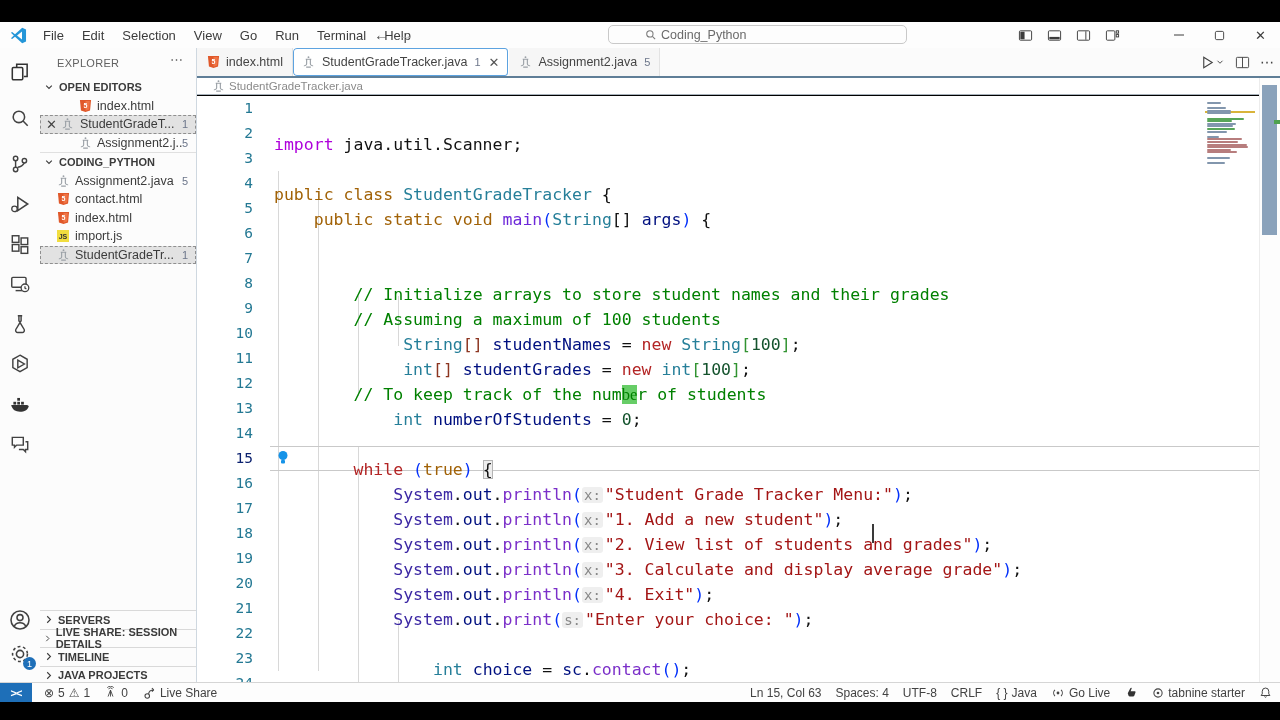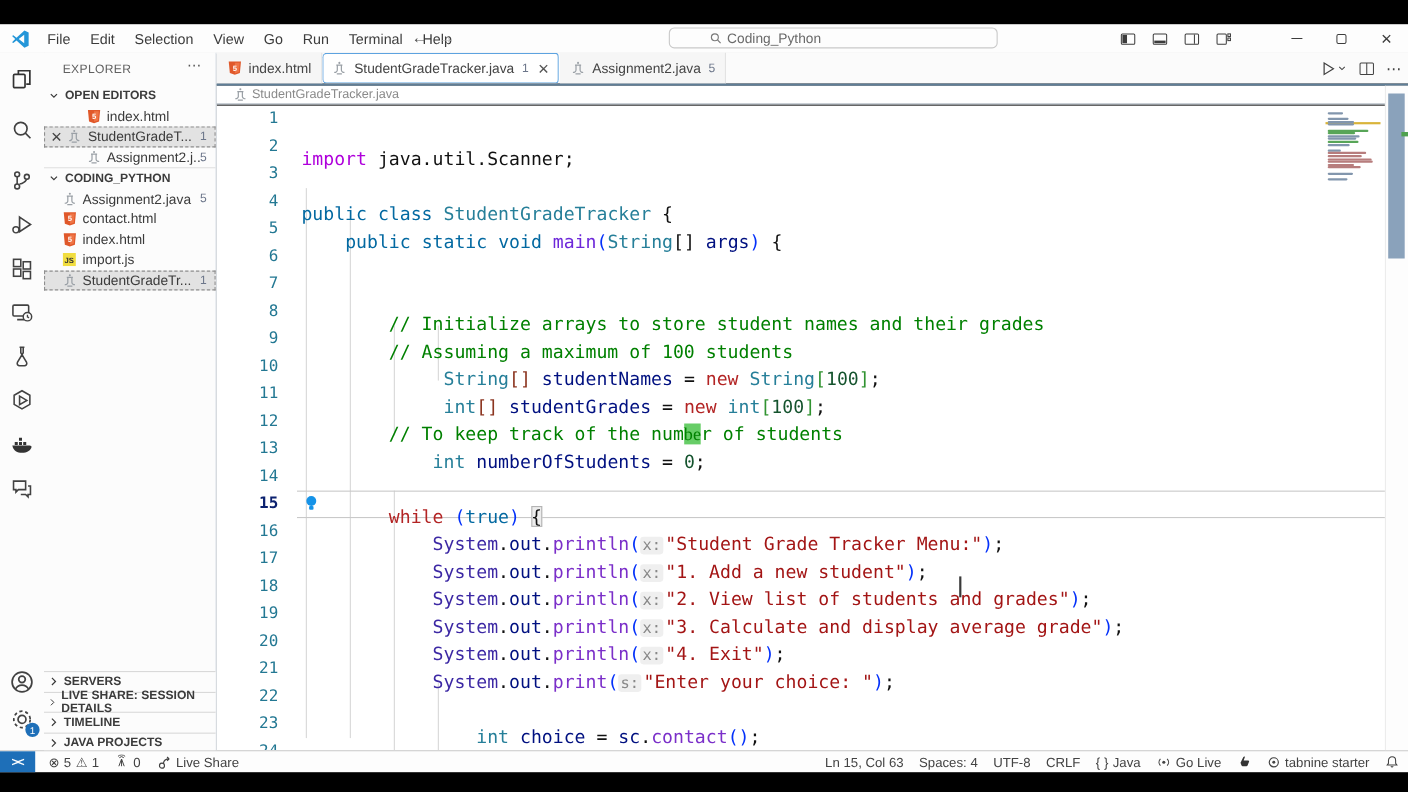--- a/index.html
+++ b/index.html
@@ -50,23 +50,23 @@
   #editor-actions{position:absolute;right:6px;top:0;height:28px;display:flex;align-items:center;gap:10px;color:#424242;}
   #slateline{left:197px;top:76px;width:1083px;height:2px;background:#5f7e97;}
   
   #breadcrumb{left:197px;top:78px;width:1083px;height:17px;background:#fff;display:flex;align-items:center;border-bottom:1px solid #a8b2bb;box-sizing:border-box;}
   #breadcrumb .fic{margin-left:14px;margin-right:4px;}
   #breadcrumb span{font-size:11.5px;color:#8a8a8a;}
   
   #editor{left:197px;top:96px;width:1083px;height:586px;background:#fff;overflow:hidden;}
   .cl{position:absolute;left:0;width:100%;height:25px;line-height:25px;}
   .lnum{position:absolute;left:0;top:0;width:56px;text-align:right;font-family:"DejaVu Sans Mono",monospace;font-size:14.5px;color:#237893;}
-  .lnum.cur{color:#0b216f;font-weight:bold;}
+  .lnum.cur{color:#0b216f;}
   .ctext{position:absolute;left:77px;top:0;font-family:"DejaVu Sans Mono",monospace;font-size:16.5px;color:#111;white-space:pre;margin-top:36px;}
-  .kw{color:#0369a1}.kwp{color:#af00db}.cls{color:#267f99}.fn{color:#6d28d9}
+  .kw{color:#a16207}.kwp{color:#af00db}.cls{color:#267f99}.fn{color:#6d28d9}
   .mth{color:#7b2fc9}.sys{color:#3c28a4}.var{color:#001080}.fld{color:#001080}
   .red{color:#b32424}.str{color:#a31515}.cm{color:#008000}.num{color:#14532d}
   .pb{color:#0431fa}.bb{color:#8c3520}.bg2{color:#319331}
   .sq{text-decoration-line:underline;text-decoration-style:wavy;text-decoration-color:#d1a10a;text-underline-offset:3px;}
   .hl{background:#67cd67;font-family:Liberation Serif, serif;}
   .match{background:#ededed;outline:1px solid #b3b3b3;outline-offset:-1px;}
   .inlay{background:#efefef;color:#888;border-radius:3px;font-size:14px;padding:0 2px;margin-right:2px;}
   .guide{position:absolute;width:1px;background:#d8d8d8;}
   .curline{position:absolute;left:73px;width:995px;height:1px;background:#c9c9c9;}
   #lightbulb{position:absolute;left:80px;top:354px;width:12px;height:15px;}

